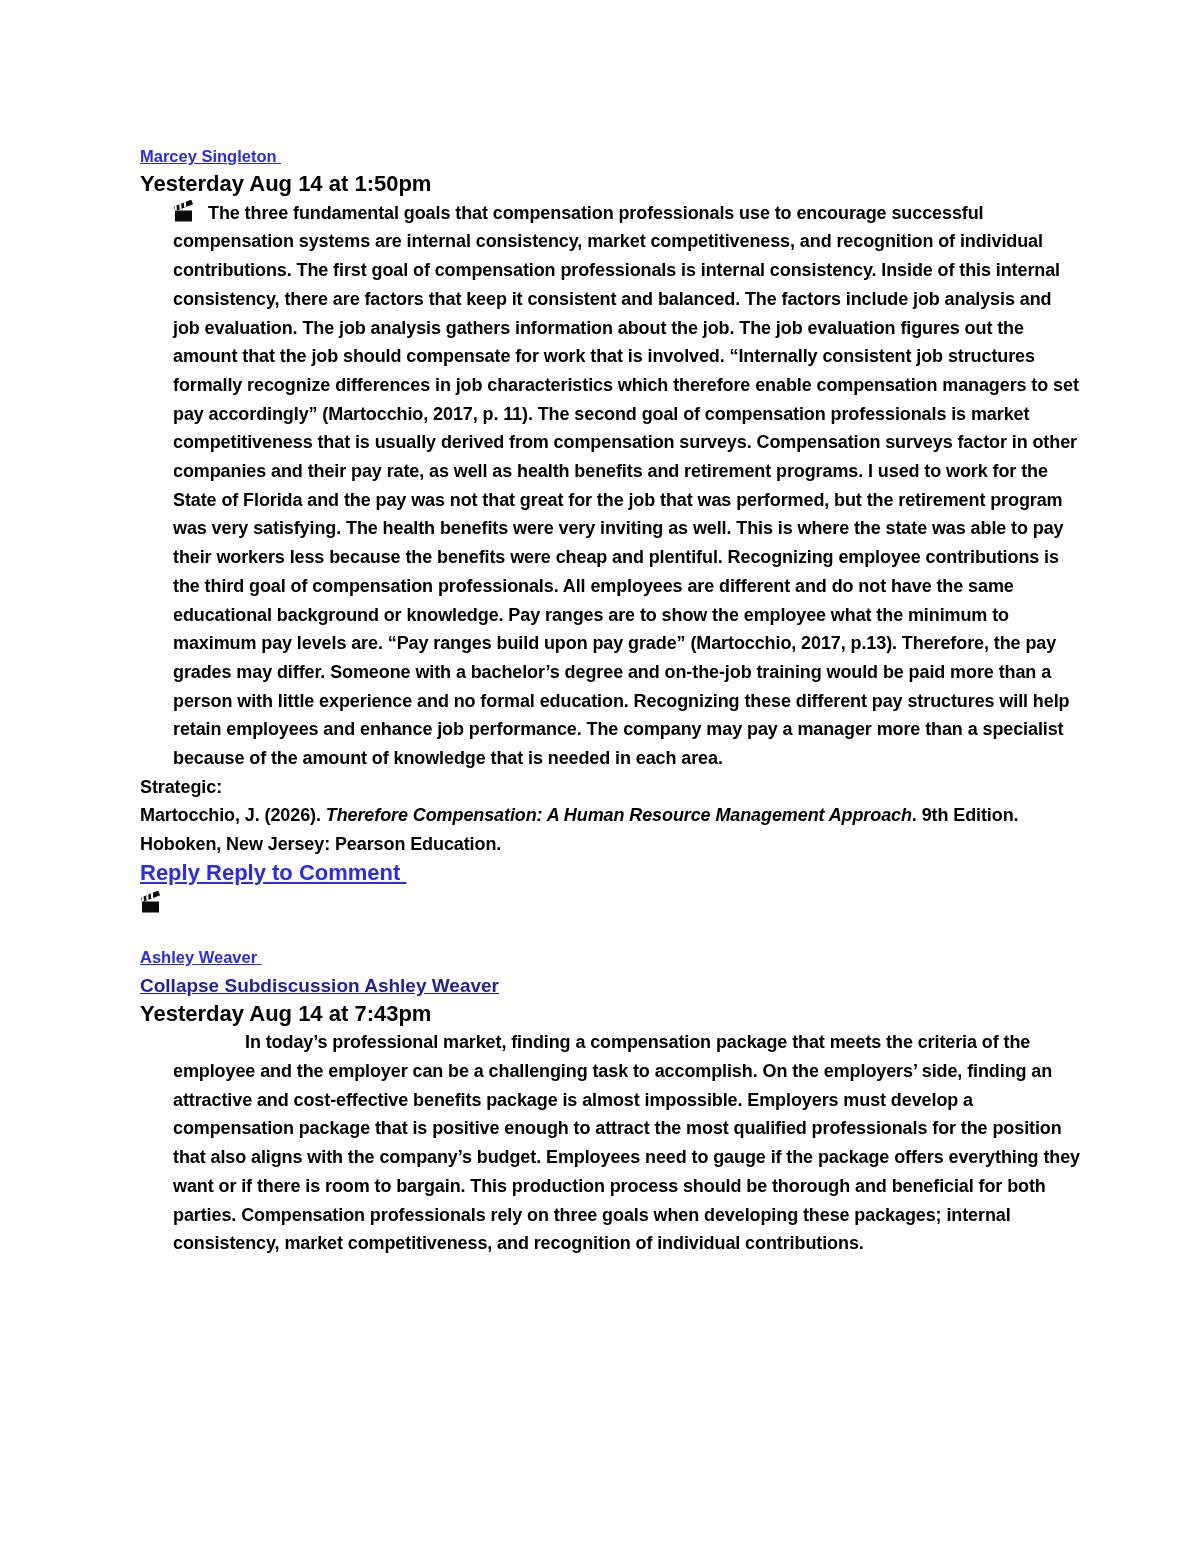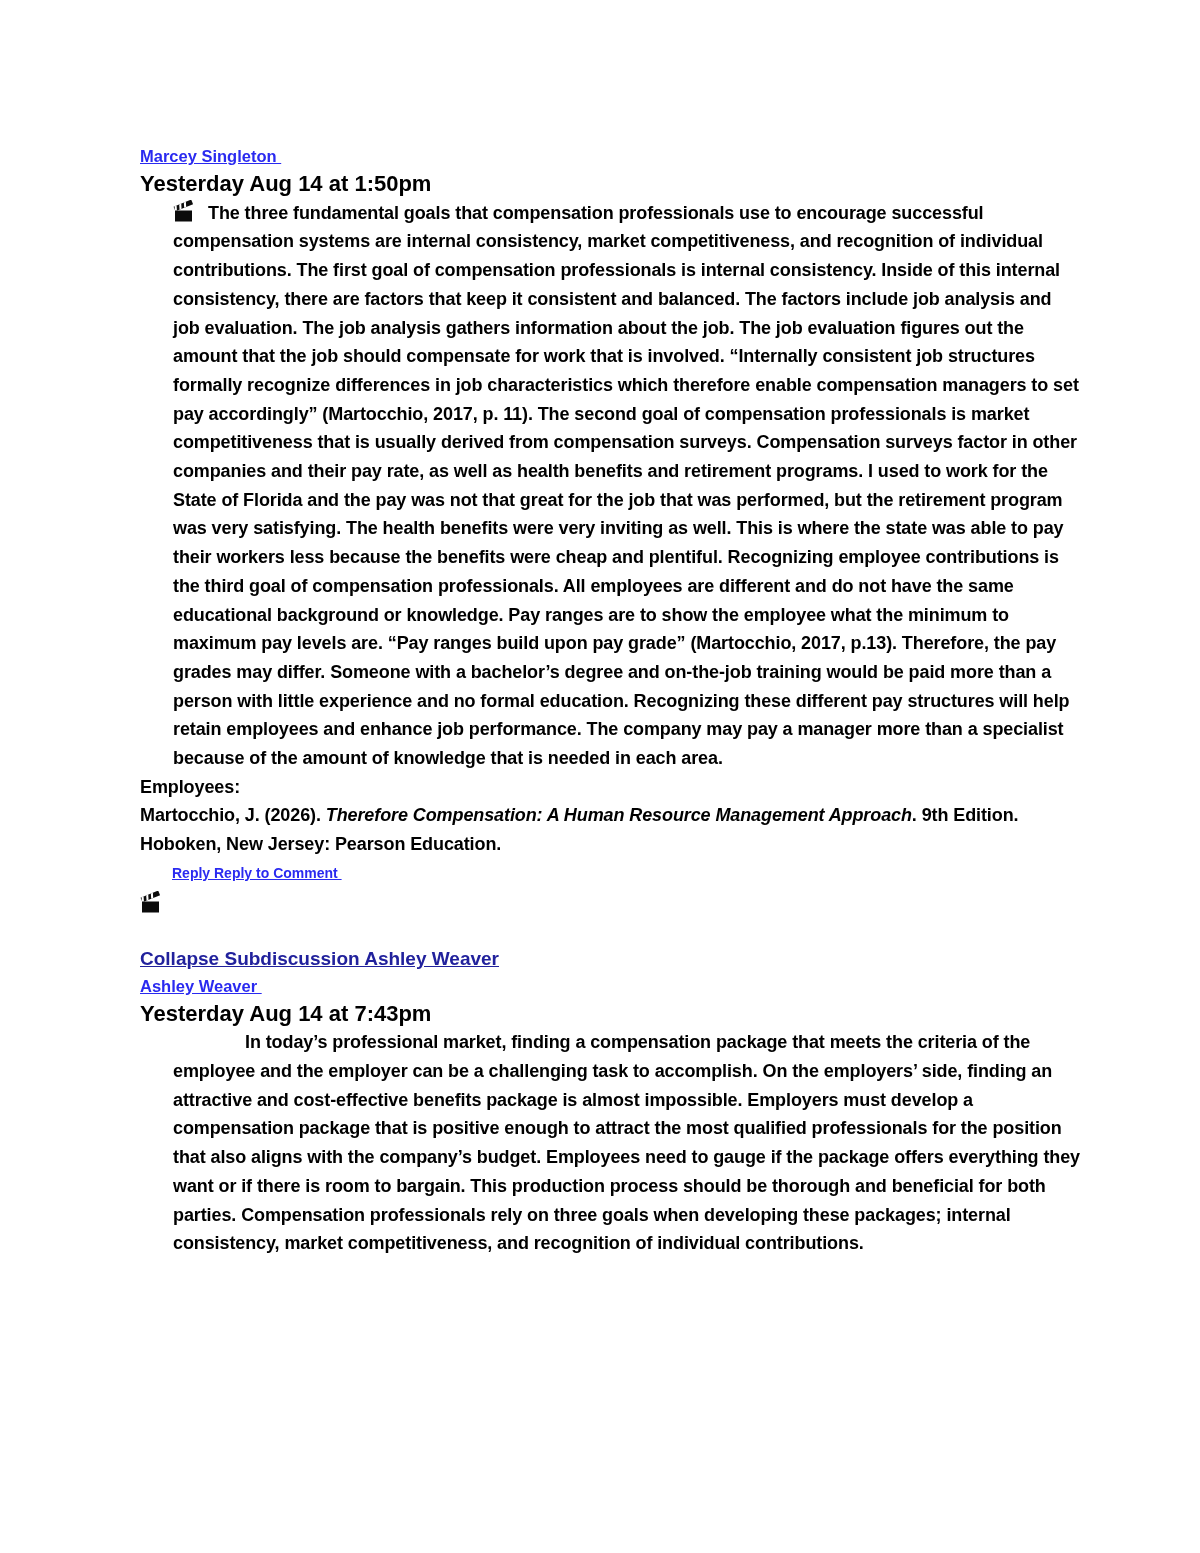--- a/index.html
+++ b/index.html
@@ -33,24 +33,23 @@
     cursor: pointer;
   }
   .link-blue { color: #2a2af0; }
   .link-navy { color: #21219c; }
   .author-link {
     font-size: 16.5px;
     line-height: 27px;
     display: inline-block;
   }
   .reply-link {
-    font-size: 14px;
+    font-size: 22px;
     line-height: 28.7px;
     display: inline-block;
-    margin-left: 32px;
   }
   .collapse-link {
     font-size: 19px;
     line-height: 29px;
     display: inline-block;
   }
   .para { text-align: left; margin-left: 33px; }
   .para2 { text-indent: 72px; }
   .clap-icon {
     display: inline-block;
@@ -85,21 +84,21 @@
               <rect x="2" y="6" width="19" height="5" fill="#0b0b0b"></rect>
               <rect x="5" y="6" width="2.2" height="5" fill="#ffffff" transform="skewX(-18)"></rect>
               <rect x="10" y="6" width="2.2" height="5" fill="#ffffff" transform="skewX(-18)"></rect>
               <rect x="15" y="6" width="2.2" height="5" fill="#ffffff" transform="skewX(-18)"></rect>
             </g>
             <rect x="2" y="10.5" width="17" height="11" fill="#0b0b0b"></rect>
           </svg>
         </span><span>The three fundamental goals that compensation professionals use to encourage successful compensation systems are internal consistency, market competitiveness, and recognition of individual contributions. The first goal of compensation professionals is internal consistency. Inside of this internal consistency, there are factors that keep it consistent and balanced. The factors include job analysis and job evaluation. The job analysis gathers information about the job. The job evaluation figures out the amount that the job should compensate for work that is involved. “Internally consistent job structures formally recognize differences in job characteristics which therefore enable compensation managers to set pay accordingly” (Martocchio, 2017, p. 11). The second goal of compensation professionals is market competitiveness that is usually derived from compensation surveys. Compensation surveys factor in other companies and their pay rate, as well as health benefits and retirement programs. I used to work for the State of Florida and the pay was not that great for the job that was performed, but the retirement program was very satisfying. The health benefits were very inviting as well. This is where the state was able to pay their workers less because the benefits were cheap and plentiful. Recognizing employee contributions is the third goal of compensation professionals. All employees are different and do not have the same educational background or knowledge. Pay ranges are to show the employee what the minimum to maximum pay levels are. “Pay ranges build upon pay grade” (Martocchio, 2017, p.13). Therefore, the pay grades may differ. Someone with a bachelor’s degree and on-the-job training would be paid more than a person with little experience and no formal education. Recognizing these different pay structures will help retain employees and enhance job performance. The company may pay a manager more than a specialist because of the amount of knowledge that is needed in each area.</span>
       </div>
 
-      <div class="body-text">Employees:</div>
+      <div class="body-text">Strategic:</div>
 
       <div class="body-text">
         <span>Martocchio, J. (2026). </span><span class="ref-italic">Therefore Compensation: A Human Resource Management Approach</span><span>. 9th Edition. Hoboken, New Jersey: Pearson Education.</span>
       </div>
 
       <div>
         <span class="link link-blue reply-link">Reply Reply to Comment&nbsp;</span>
       </div>
 
       <div class="icon-line">
@@ -112,24 +111,24 @@
               <rect x="15" y="6" width="2.2" height="5" fill="#ffffff" transform="skewX(-18)"></rect>
             </g>
             <rect x="2" y="10.5" width="17" height="11" fill="#0b0b0b"></rect>
           </svg>
         </span>
       </div>
     </div>
 
     <div>
       <div>
-        <span class="link link-navy collapse-link">Collapse Subdiscussion Ashley Weaver</span>
+        <span class="link link-blue author-link">Ashley Weaver&nbsp;</span>
       </div>
       <div>
-        <span class="link link-blue author-link">Ashley Weaver&nbsp;</span>
+        <span class="link link-navy collapse-link">Collapse Subdiscussion Ashley Weaver</span>
       </div>
       <div class="timestamp">Yesterday Aug 14 at 7:43pm</div>
 
       <div class="body-text para para2">In today’s professional market, finding a compensation package that meets the criteria of the employee and the employer can be a challenging task to accomplish. On the employers’ side, finding an attractive and cost-effective benefits package is almost impossible. Employers must develop a compensation package that is positive enough to attract the most qualified professionals for the position that also aligns with the company’s budget. Employees need to gauge if the package offers everything they want or if there is room to bargain. This production process should be thorough and beneficial for both parties. Compensation professionals rely on three goals when developing these packages; internal consistency, market competitiveness, and recognition of individual contributions.</div>
     </div>
 
   </div>
 </div>
 
 </body></html>

